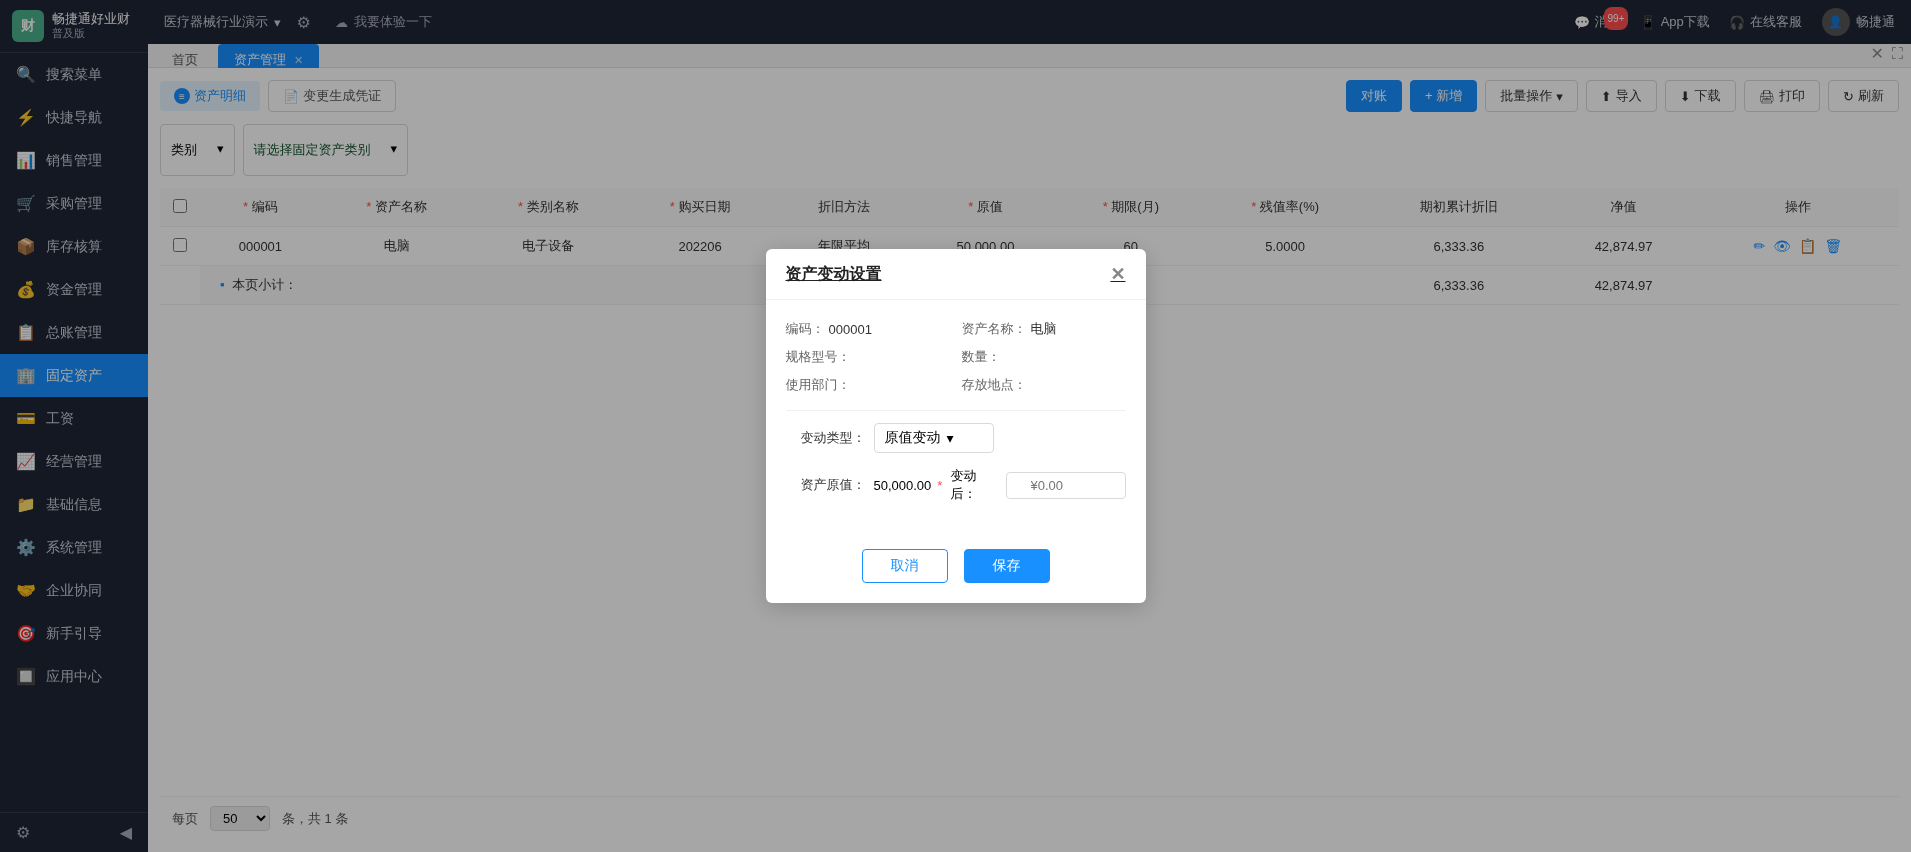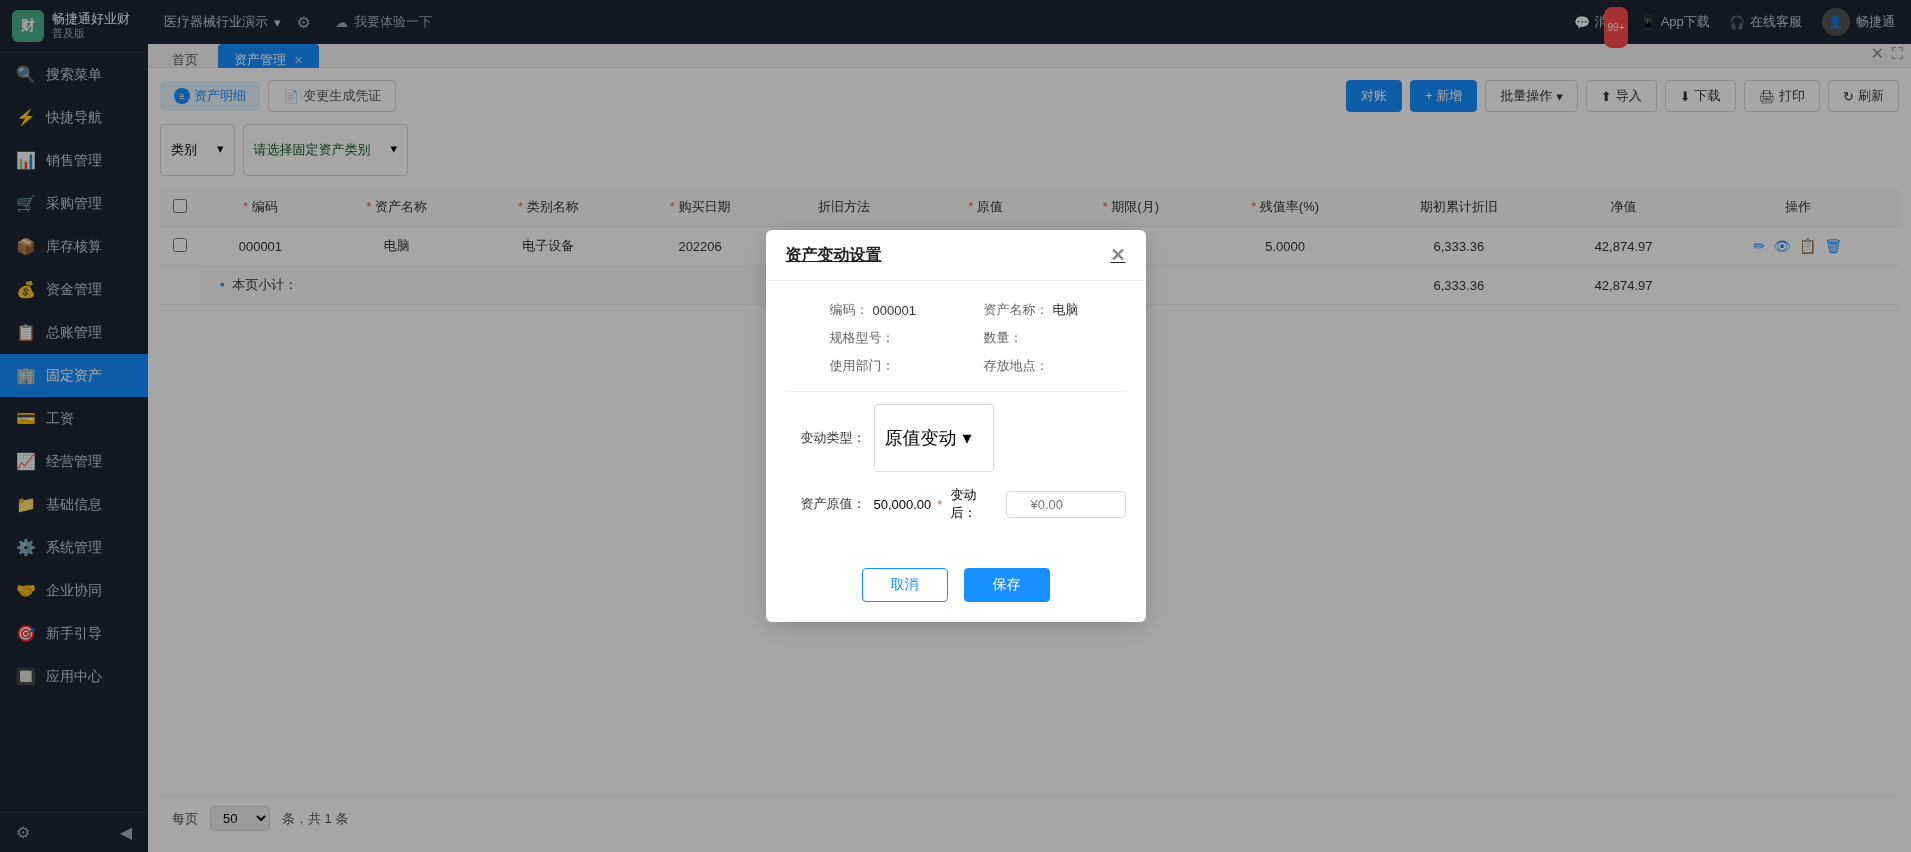--- a/index.html
+++ b/index.html
@@ -87,21 +87,21 @@
       color: #c8cdd8;
     }
     .topbar-badge {
       position: relative; cursor: pointer;
       display: flex; align-items: center; gap: 4px;
     }
     .badge-count {
       background: #ff4d4f;
       color: #fff;
       font-size: 10px;
-      padding: 15px 4px;
+      padding: 6px 4px;
       border-radius: 8px;
       position: absolute;
       top: -6px; right: -8px;
     }
     .topbar-user { display: flex; align-items: center; gap: 6px; cursor: pointer; }
     .user-avatar {
       width: 28px; height: 28px; border-radius: 50%;
       background: #555;
       display: flex; align-items: center; justify-content: center;
       color: #fff; font-size: 12px;
@@ -308,21 +308,20 @@
       justify-content: space-between;
       text-decoration: underline;
     }
     .dialog-close { cursor: pointer; color: #888; font-size: 18px; }
     .dialog-body { padding: 20px; }
     .dialog-info-grid {
       display: grid;
       grid-template-columns: 1fr 1fr;
       gap: 10px 12px;
       margin-bottom: 16px;
-      margin-left: 44px;
     }
     .dialog-info-item { display: flex; align-items: center; font-size: 13px; color: #333; }
     .dialog-info-label { color: #666; margin-right: 4px; white-space: nowrap; }
     .dialog-info-value { color: #333; }
     .dialog-divider { border: none; border-top: 1px solid #f0f0f0; margin: 12px 0; }
     .dialog-field-row {
       display: flex;
       align-items: center;
       margin-bottom: 14px;
       font-size: 13px;
@@ -330,22 +329,22 @@
     .dialog-field-label { color: #333; width: 80px; text-align: right; margin-right: 8px; }
     .dialog-field-value {
       flex: 1;
       display: flex;
       align-items: center;
       gap: 6px;
     }
     .dialog-select {
       border: 1px solid #d9d9d9;
       border-radius: 4px;
-      padding: 21px 10px;
-      font-size: 18px;
+      padding: 5px 10px;
+      font-size: 14px;
       background: #fff;
       display: flex; align-items: center; gap: 6px; cursor: pointer;
       min-width: 120px;
     }
     .dialog-input-after {
       border: 1px solid #d9d9d9;
       border-radius: 4px;
       padding: 5px 24px;
       font-size: 13px;
       width: 120px;

